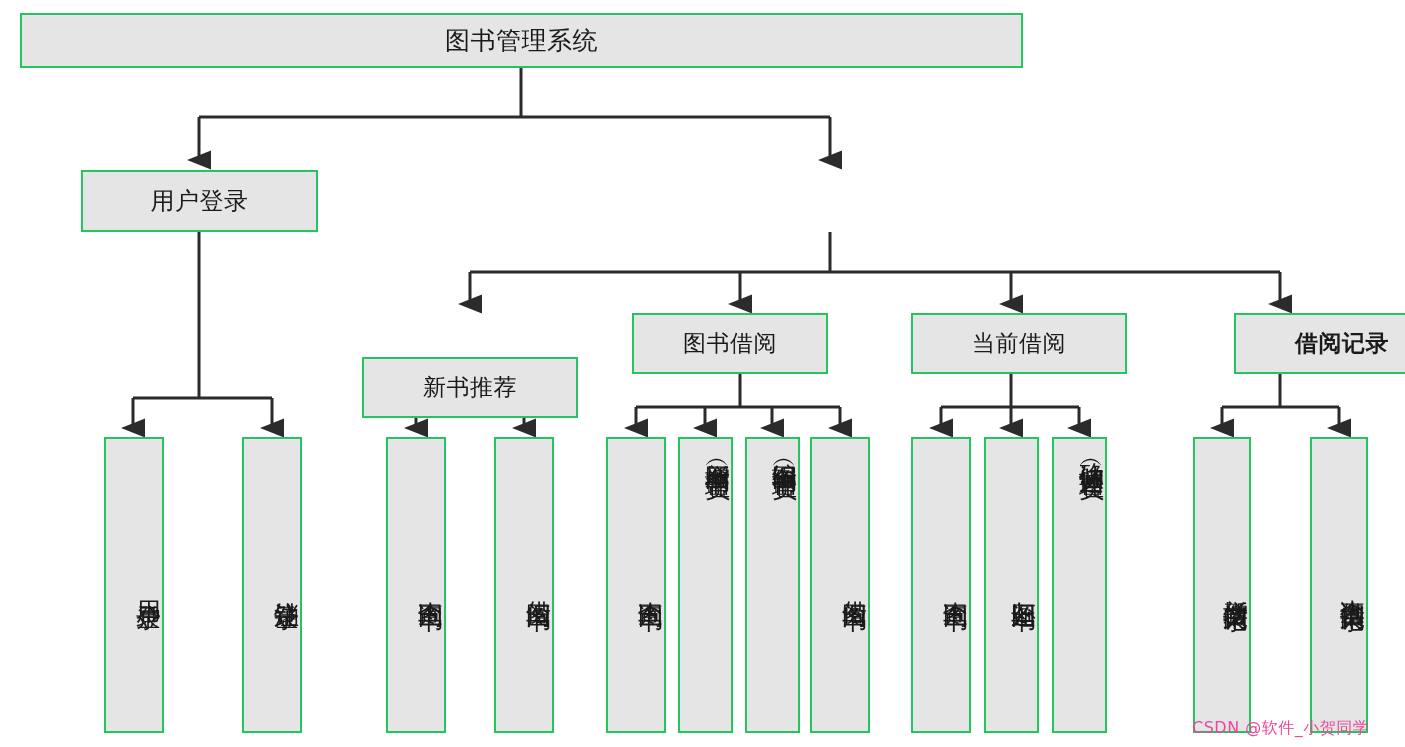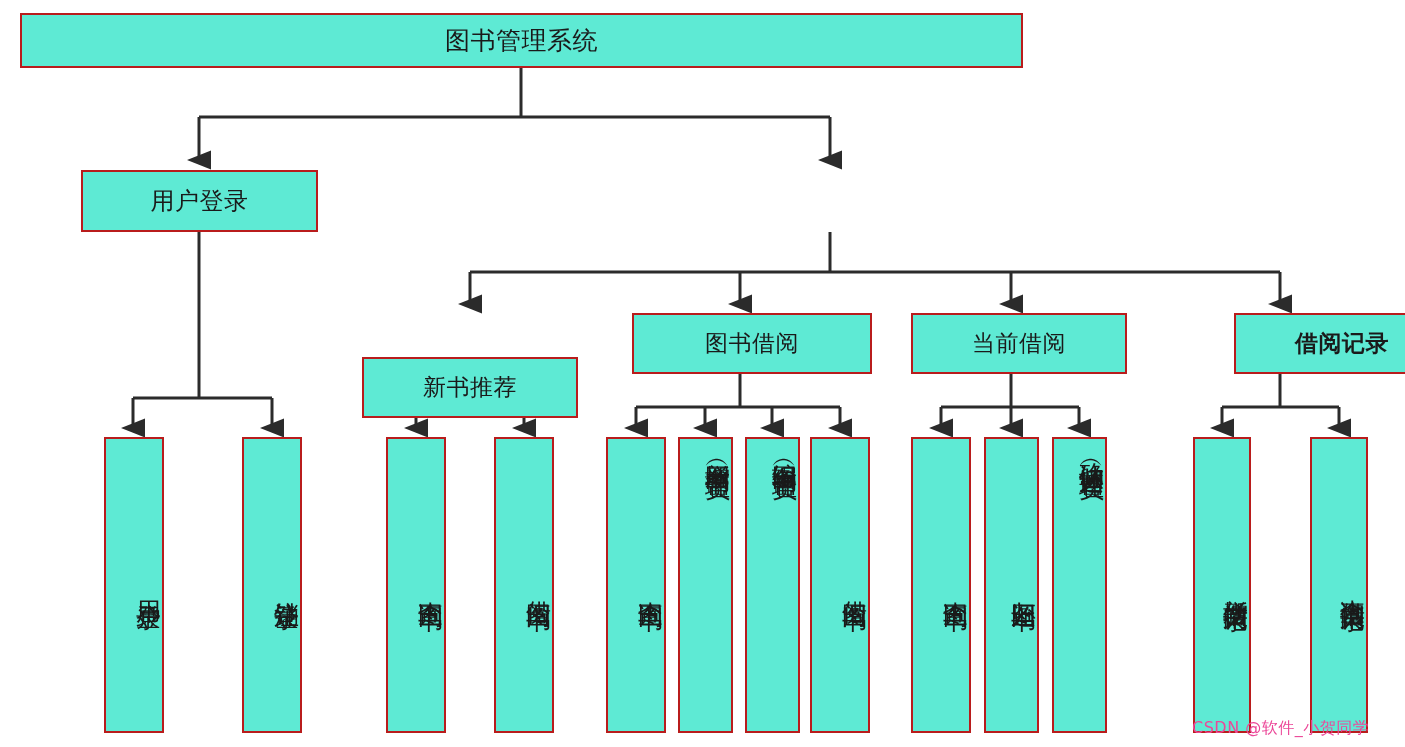--- a/index.html
+++ b/index.html
@@ -20,22 +20,22 @@
   #edges {
     position: absolute;
     left: 0;
     top: 0;
     width: 1405px;
     height: 747px;
   }
   .node {
     position: absolute;
     box-sizing: border-box;
-    background: #5eead4;
-    border: 2px solid #b91c1c;
+    background: #e5e5e5;
+    border: 2px solid #22c55e;
     display: flex;
     align-items: center;
     justify-content: center;
     color: #1a1a1a;
     z-index: 2;
   }
   .node .label {
     text-align: center;
     line-height: 1.18;
     letter-spacing: 0.5px;
@@ -142,21 +142,21 @@
     <span class="label">图书管理系统</span>
   </div>
 
   <div class="node lvl2" style="left:81px; top:170px; width:237px; height:62px;">
     <span class="label">用户登录</span>
   </div>
 
   <div class="node lvl3" style="left:362px; top:313px; width:216px; height:61px;margin-top:44px;">
     <span class="label">新书推荐</span>
   </div>
-  <div class="node lvl3" style="left:632px; top:313px; width:240px; height:61px;">
+  <div class="node lvl3" style="left:632px; top:313px; width:196px; height:61px;">
     <span class="label">图书借阅</span>
   </div>
   <div class="node lvl3" style="left:903px; top:313px; width:216px; height:61px;margin-left:8px;">
     <span class="label">当前借阅</span>
   </div>
   <div class="node lvl3" style="left:1234px; top:313px; width:216px; height:61px;font-weight:bold;">
     <span class="label">借阅记录</span>
   </div>
 
   <div class="node leaf" style="left:104px; top:437px; width:60px; height:296px;">

